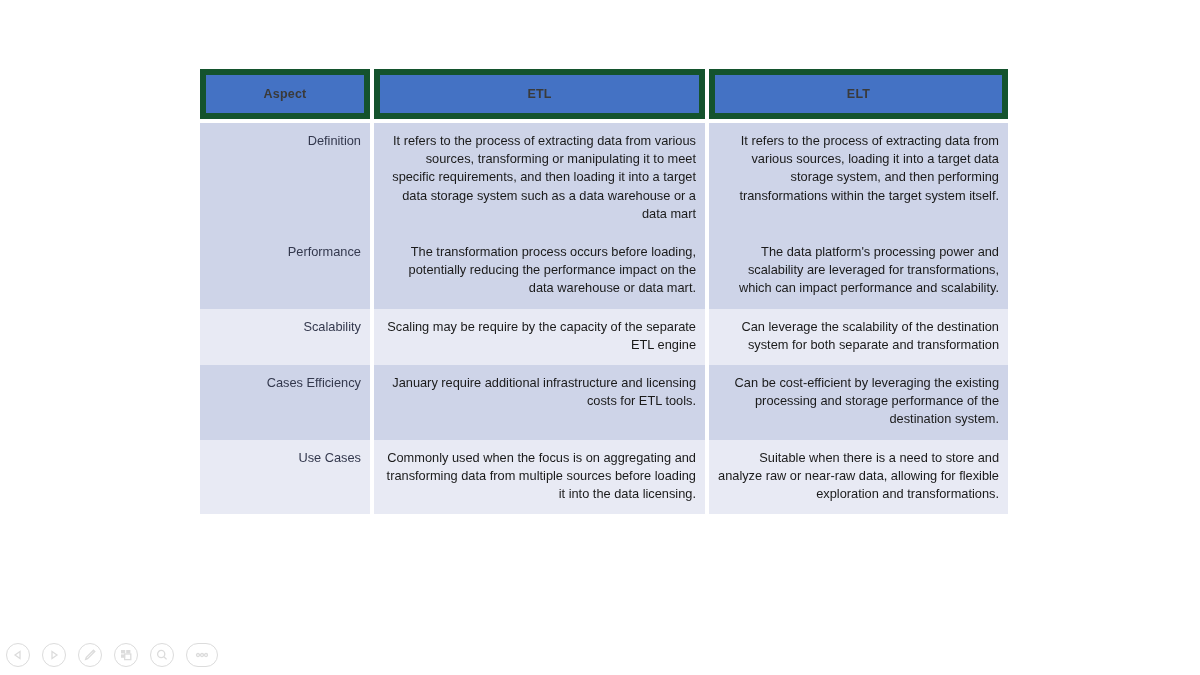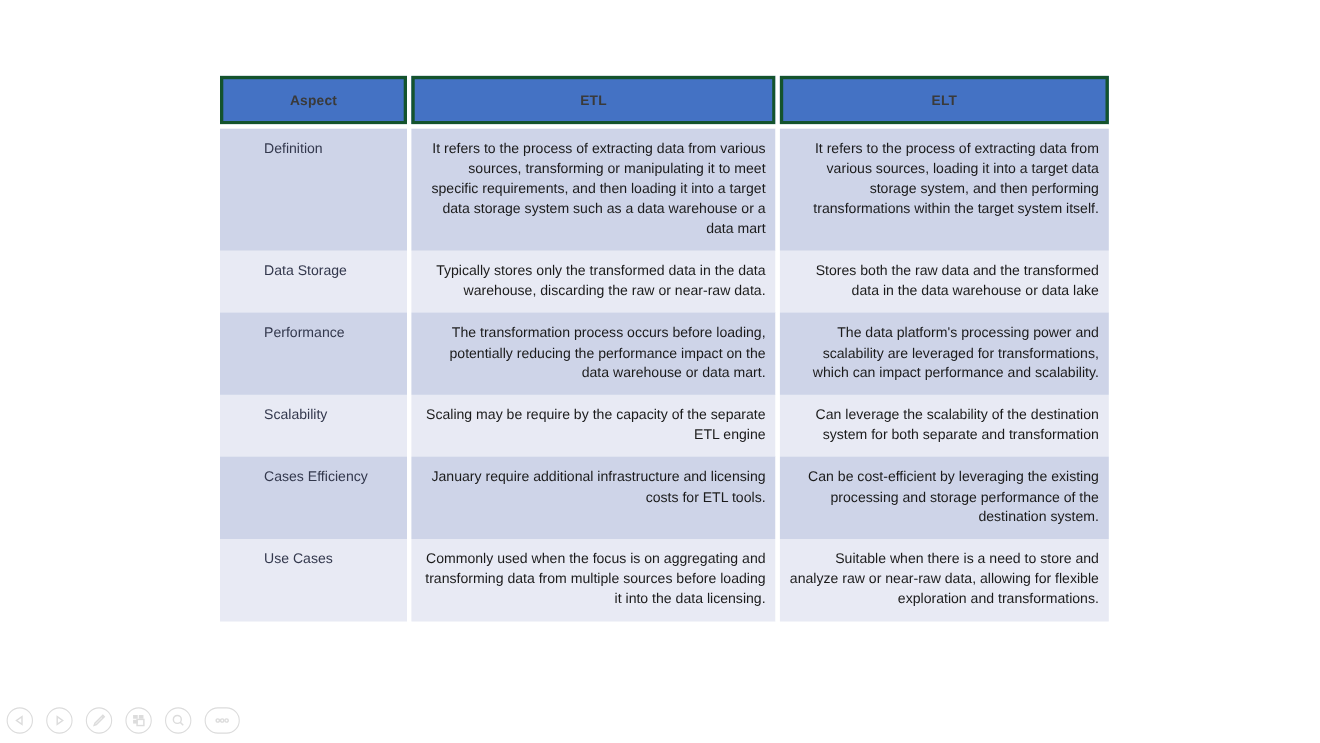--- a/index.html
+++ b/index.html
@@ -36,21 +36,21 @@
     table-layout: fixed;
   }
 
   #comparison-table col.col-aspect { width: 170px; }
   #comparison-table col.col-etl    { width: 331px; }
   #comparison-table col.col-elt    { width: 299px; }
 
   
   .hdr-cell {
     background: #4472c4;
-    border: 3px solid #14532d;
+    border: 6px solid #14532d;
     color: #3a3a3a;
     font-size: 12.5px;
     font-weight: bold;
     text-align: center;
     padding: 7px 6px 8px 6px;
     height: 23px;
     vertical-align: middle;
     letter-spacing: 0.2px;
   }
   .hdr-gap {
@@ -70,21 +70,21 @@
 
   
   .cell {
     font-size: 12.8px;
     line-height: 18.2px;
     color: #1a1a1a;
     vertical-align: top;
     padding: 9px 9px 11px 9px;
   }
   .cell-aspect {
-    text-align: left;
+    text-align: right;
     color: #33384d;
     font-size: 12.8px;
     padding-top: 9px;
     padding-left: 40px;
   }
   .cell-body {
     text-align: right;
   }
   .row-shade-dark  .cell { background: #ced4e8; }
   .row-shade-light .cell { background: #e8eaf4; }
@@ -161,27 +161,20 @@
 
     <tbody>
       <tr class="row-shade-dark">
         <td class="cell cell-aspect">Definition</td>
         <td class="col-gap"></td>
         <td class="cell cell-body">It refers to the process of extracting data from various sources, transforming or manipulating it to meet specific requirements, and then loading it into a target data storage system such as a data warehouse or a data mart</td>
         <td class="col-gap"></td>
         <td class="cell cell-body">It refers to the process of extracting data from various sources, loading it into a target data storage system, and then performing transformations within the target system itself.</td>
       </tr>
 
-      <tr class="row-shade-light">
-        <td class="cell cell-aspect">Data Storage</td>
-        <td class="col-gap"></td>
-        <td class="cell cell-body">Typically stores only the transformed data in the data warehouse, discarding the raw or near-raw data.</td>
-        <td class="col-gap"></td>
-        <td class="cell cell-body">Stores both the raw data and the transformed data in the data warehouse or data lake</td>
-      </tr>
 
       <tr class="row-shade-dark">
         <td class="cell cell-aspect">Performance</td>
         <td class="col-gap"></td>
         <td class="cell cell-body">The transformation process occurs before loading, potentially reducing the performance impact on the data warehouse or data mart.</td>
         <td class="col-gap"></td>
         <td class="cell cell-body">The data platform's processing power and scalability are leveraged for transformations, which can impact performance and scalability.</td>
       </tr>
 
       <tr class="row-shade-light">

